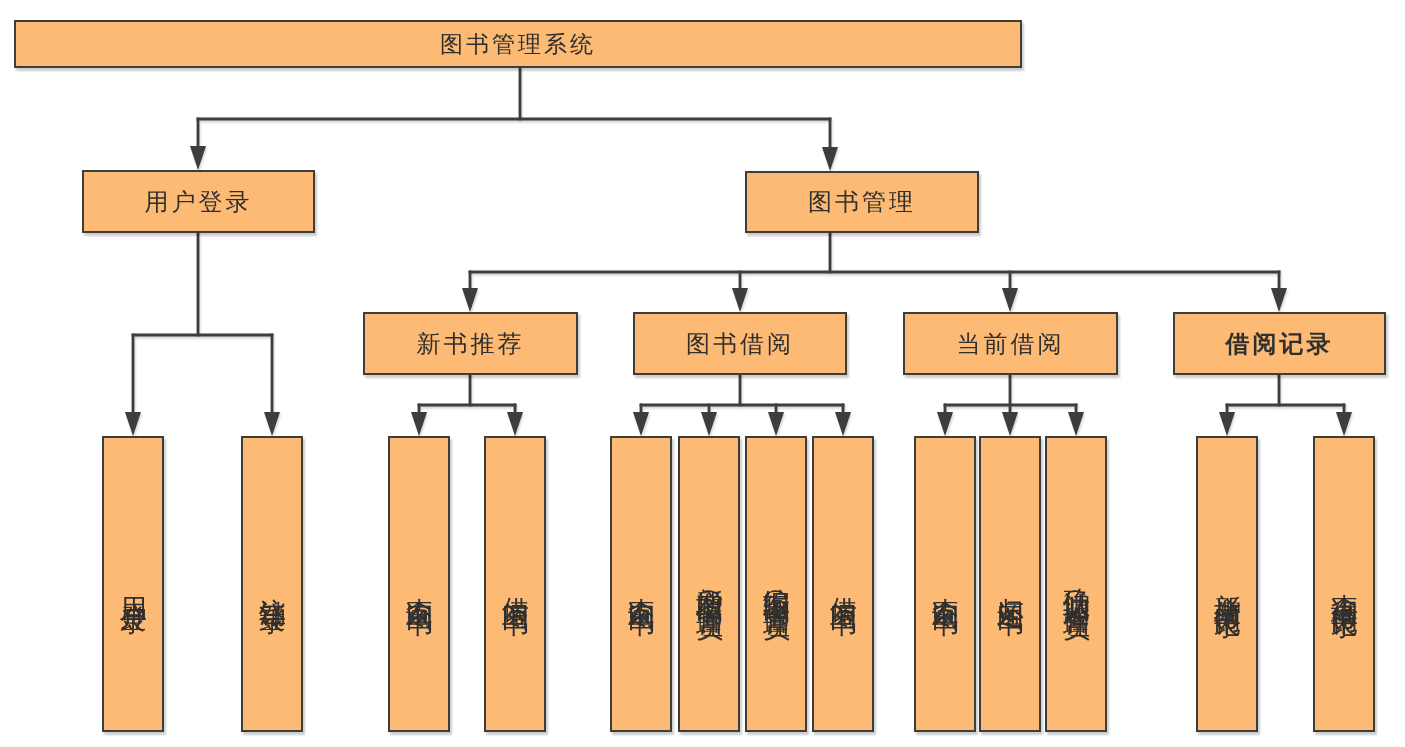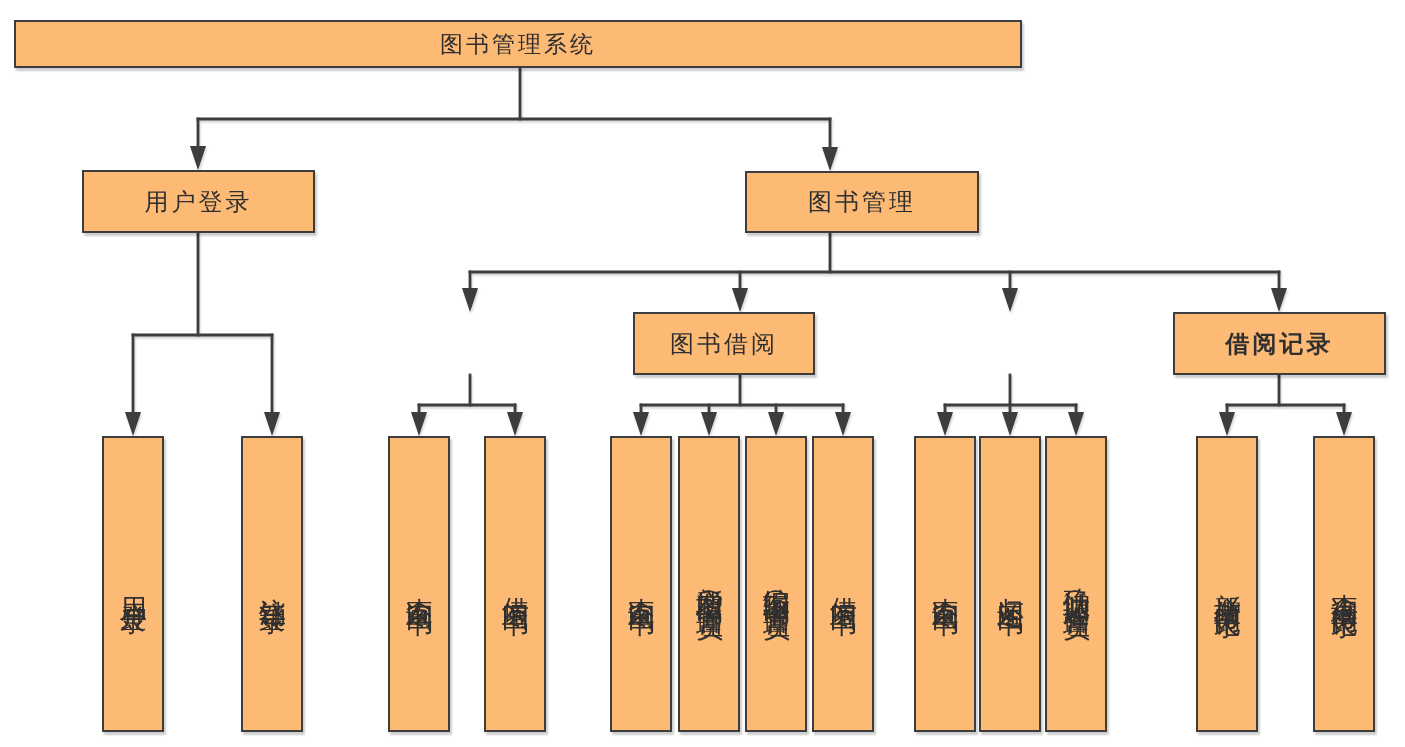--- a/index.html
+++ b/index.html
@@ -129,22 +129,28 @@
     <span>图书管理系统</span>
   </div>
 
   <div class="node h-node" style="left:82px; top:170px; width:233px; height:63px;">
     <span>用户登录</span>
   </div>
   <div class="node h-node" style="left:713px; top:171px; width:234px; height:62px;margin-left:32px;">
     <span>图书管理</span>
   </div>
 
-  <div class="node h-node" style="left:633px; top:312px; width:182px; height:63px;">
+  <div class="node h-node" style="left:363px; top:312px; width:215px; height:63px;">
+    <span>新书推荐</span>
+  </div>
+  <div class="node h-node" style="left:633px; top:312px; width:214px; height:63px;">
     <span>图书借阅</span>
+  </div>
+  <div class="node h-node" style="left:903px; top:312px; width:215px; height:63px;">
+    <span>当前借阅</span>
   </div>
   <div class="node h-node" style="left:1173px; top:312px; width:213px; height:63px;font-weight:bold;">
     <span>借阅记录</span>
   </div>
 
   <div class="node v-node" style="left:102px; top:436px; width:62px; height:296px;">
     <span>用户登录</span>
   </div>
   <div class="node v-node" style="left:241px; top:436px; width:62px; height:296px;">
     <span>注销登录</span>

